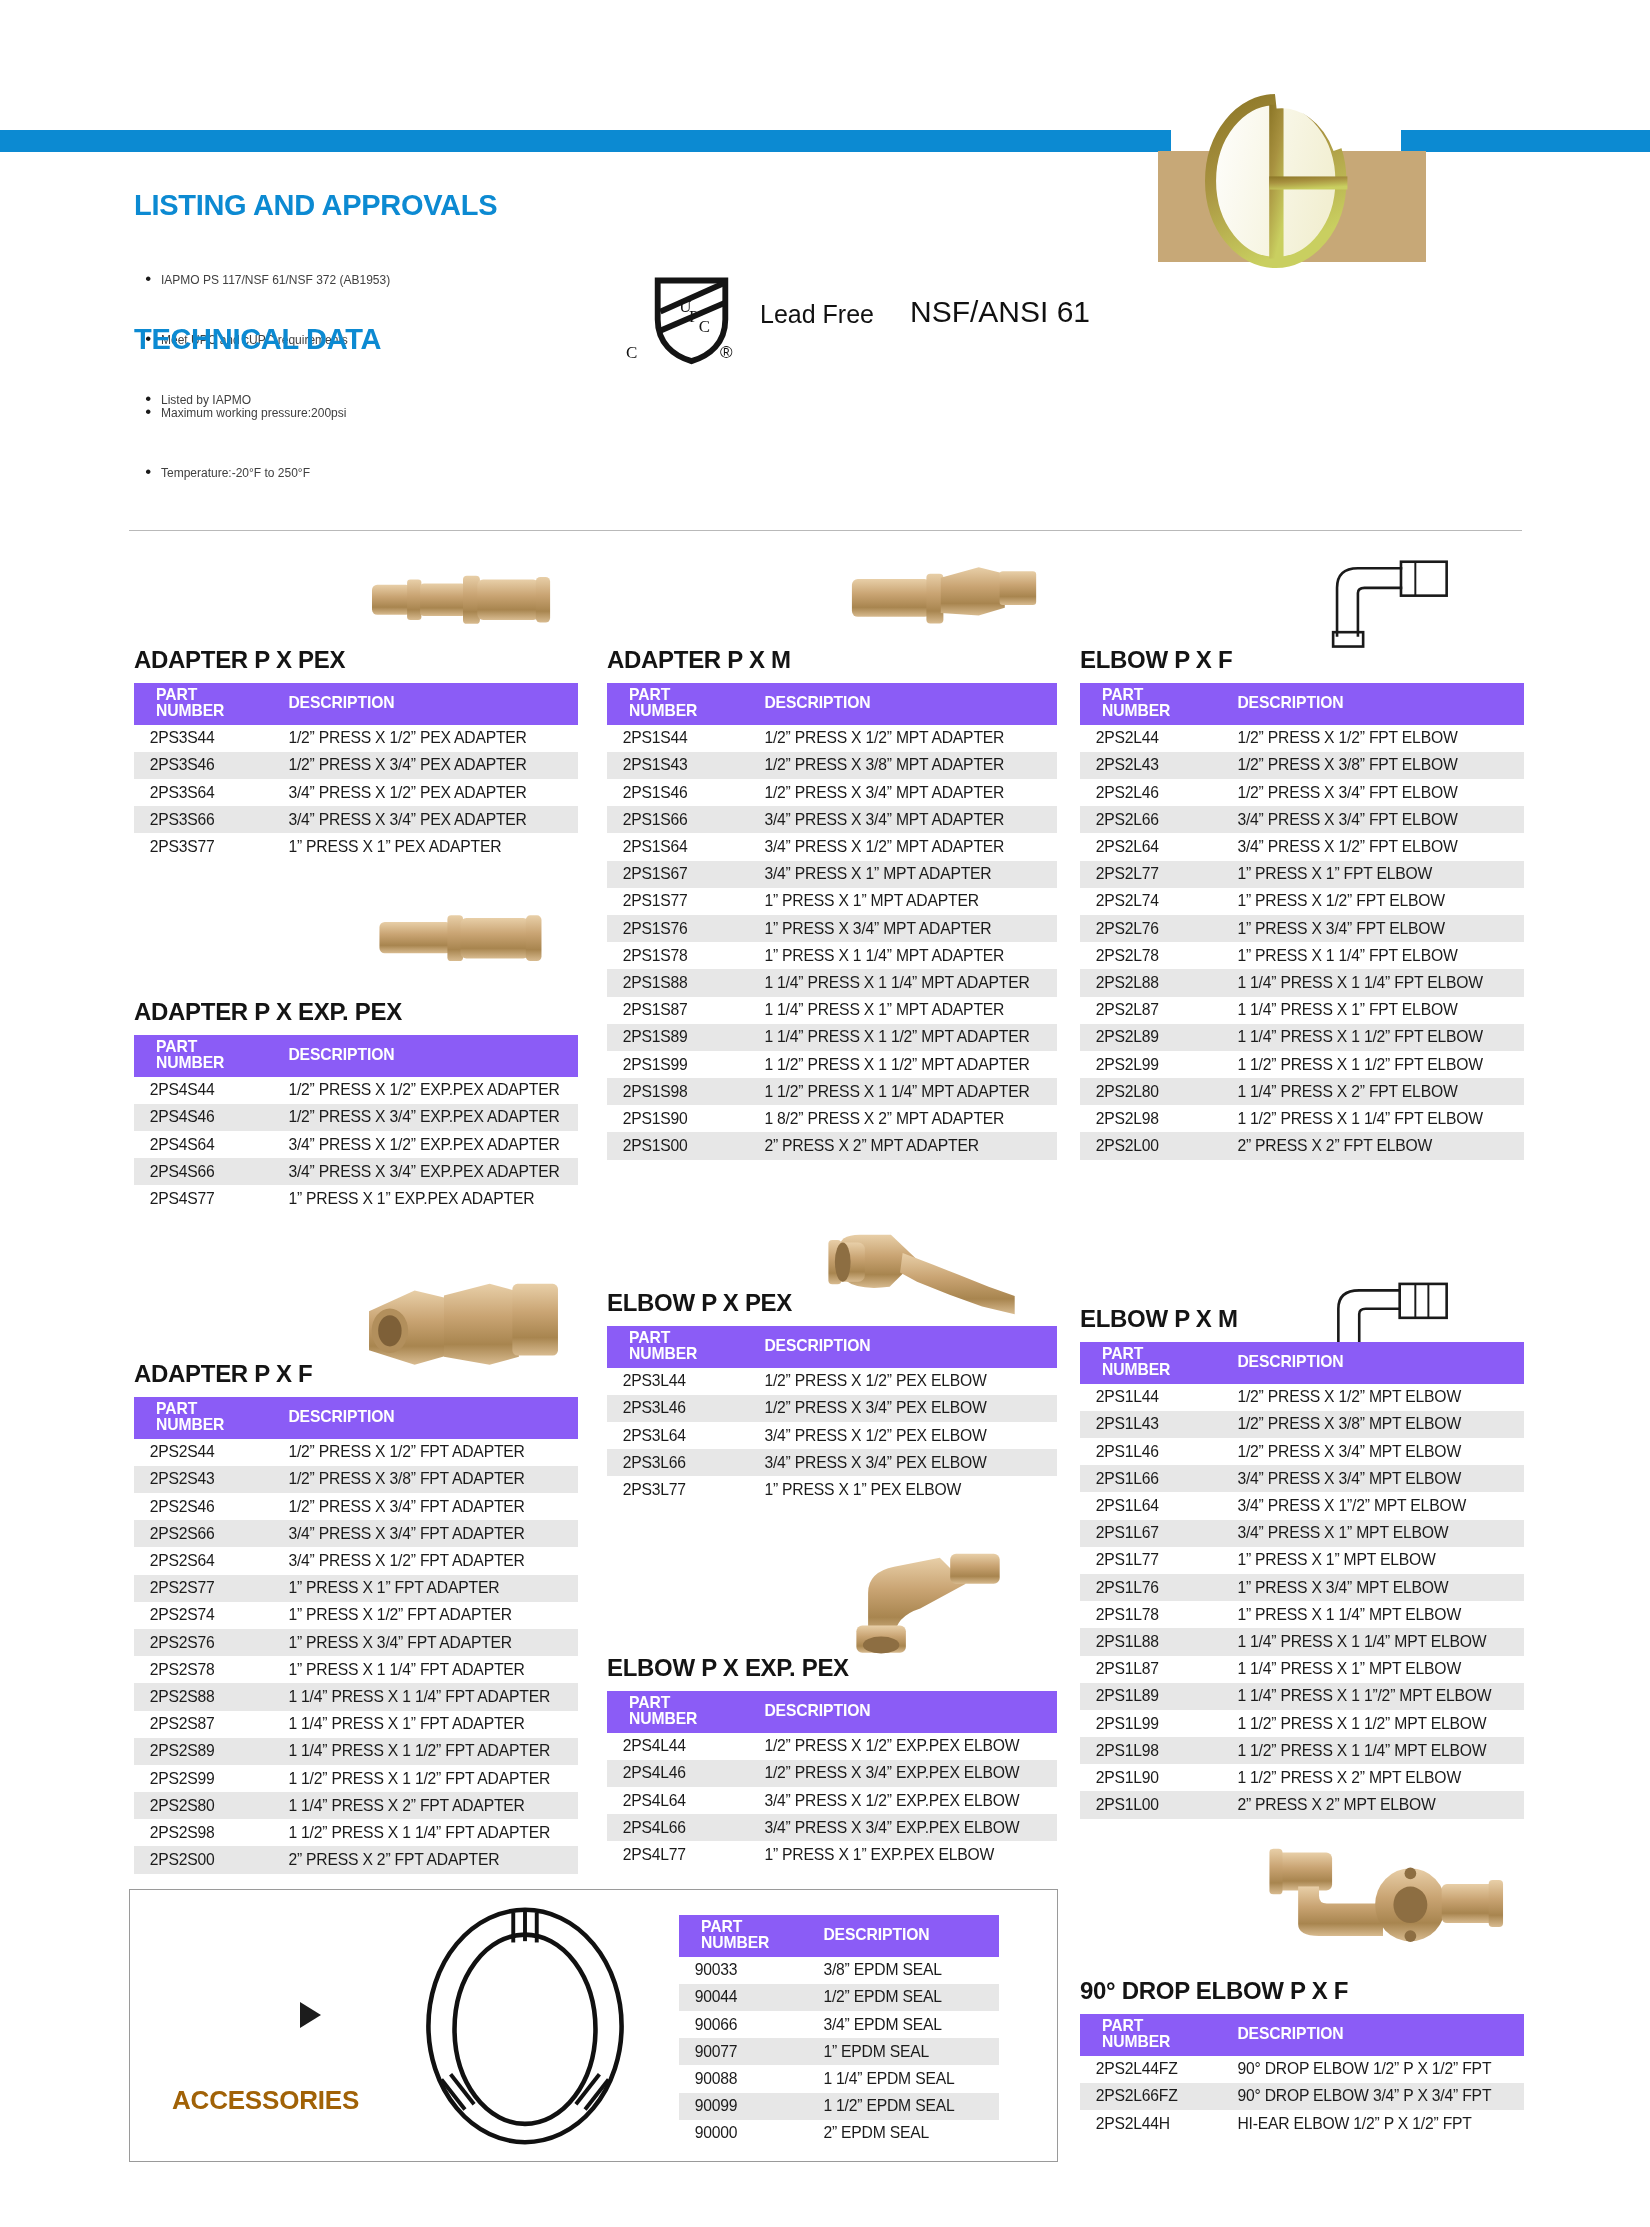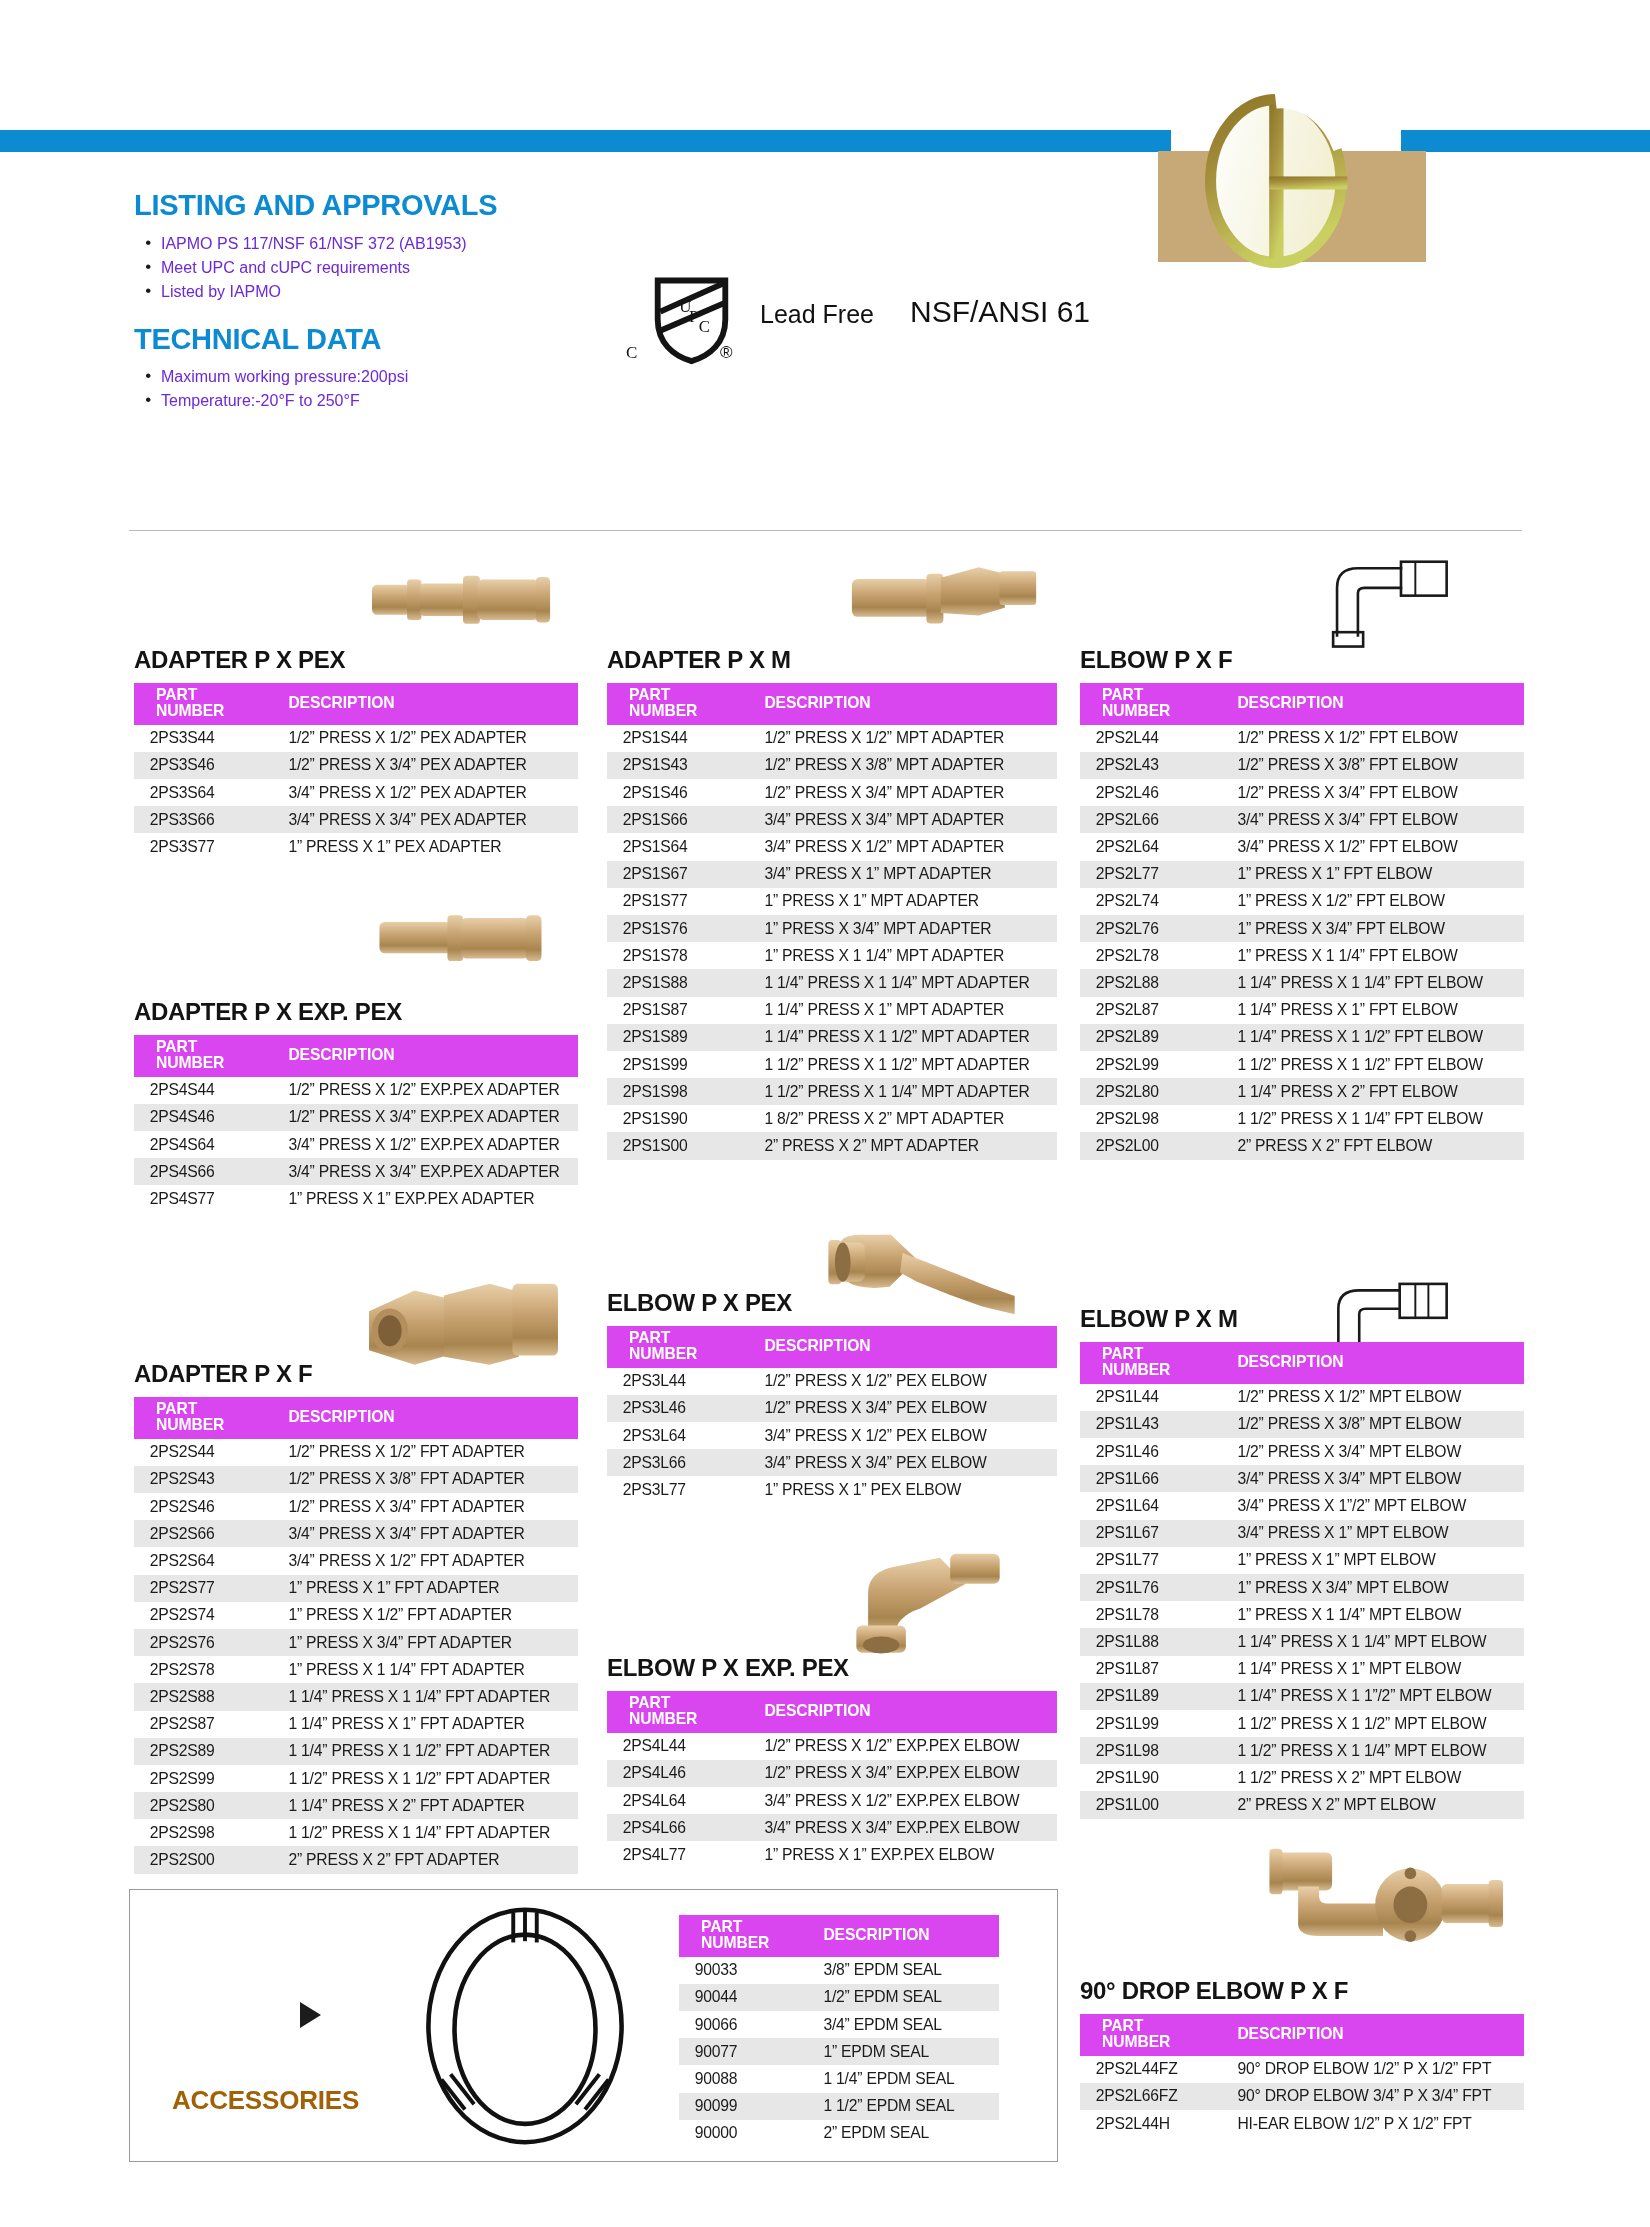--- a/index.html
+++ b/index.html
@@ -37,25 +37,26 @@
     font-size: 29px;
     letter-spacing: -0.3px;
     white-space: nowrap;
   }
   #listing-title { position: absolute; left: 134px; top: 189px; }
   #technical-title { position: absolute; left: 134px; top: 323px; }
 
   .bullets { position: absolute; list-style: none; }
   .bullets li {
     position: relative;
-    font-size: 16px;
-    color: #6d28d9;
+    font-size: 12px;
+    color: #404040;
     line-height: 24px;
     padding-left: 21px;
     white-space: pre-wrap;
+    margin-top: 36px;
   }
   .bullets li::before {
     content: "•";
     position: absolute; left: 5.2px; top: -0.7px;
     font-size: 17px; color: #1a1a1a;
   }
   .bullets li.nobullet::before { content: ""; }
   .bullets li.nobullet { padding-left: 21px; }
   #listing-bullets { left: 140px; top: 232px; width: 718px; }
   #tech-bullets { left: 140px; top: 365px; width: 1344px; }
@@ -95,21 +96,21 @@
     white-space: nowrap;
     margin-bottom: 9px;
   }
 
   table.parts {
     border-collapse: collapse;
     table-layout: fixed;
     font-size: 15px;
   }
   table.parts thead th {
-    background: #d946ef;
+    background: #8b5cf6;
     color: #ffffff;
     font-weight: bold;
     text-align: left;
     vertical-align: middle;
     padding: 3.9px 0 5.2px 0;
     line-height: 16.3px;
     font-size: 15.7px;
     letter-spacing: -0.1px;
   }
   table.parts thead th.pn  { padding-left: 22px; }

